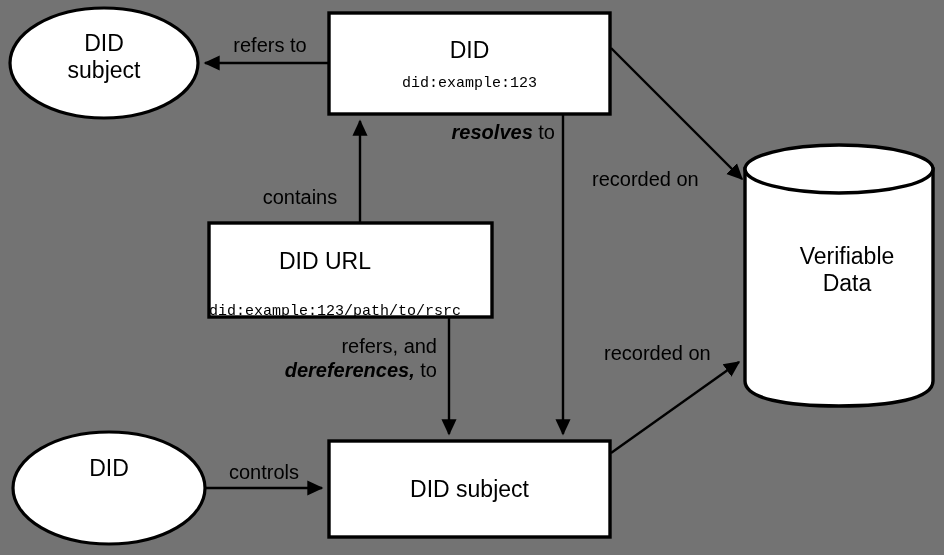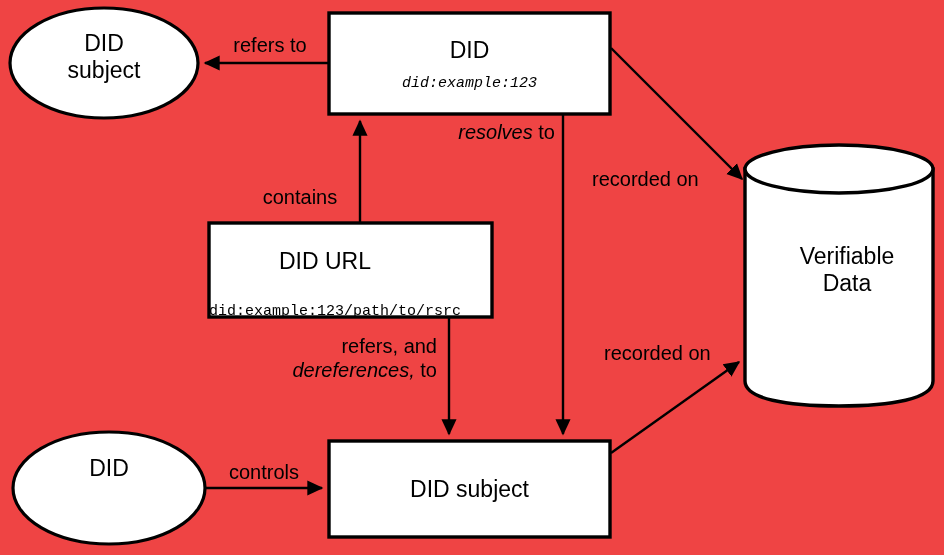--- a/index.html
+++ b/index.html
@@ -5,21 +5,21 @@
 <style>
   html, body {
     margin: 0;
     padding: 0;
     background: #ffffff;
   }
   #canvas {
     position: relative;
     width: 944px;
     height: 555px;
-    background: #ef4444;
+    background: #737373;
     overflow: hidden;
     font-family: "Liberation Sans", sans-serif;
   }
   #diagram-svg {
     position: absolute;
     left: 0;
     top: 0;
     width: 944px;
     height: 555px;
   }
@@ -50,21 +50,21 @@
     color: #000000;
     font-family: "Liberation Sans", sans-serif;
     font-size: 20px;
     line-height: 1.22;
     white-space: nowrap;
     pointer-events: none;
   }
   .edge-label.center { text-align: center; }
   .edge-label.right  { text-align: right; }
   .em {
-    font-weight: normal;
+    font-weight: bold;
     font-style: italic;
   }
 </style>
 </head>
 <body>
 
 <div id="canvas">
 
   <svg id="diagram-svg" viewBox="0 0 944 555">
     <defs>
@@ -106,21 +106,21 @@
     <line x1="206" y1="488" x2="322" y2="488" stroke="#000000" stroke-width="2.4" marker-end="url(#arrow-solid)"></line>
   </svg>
 
   <div class="node-label" style="left:10px; top:30px; width:188px;">
     <div class="node-title">DID</div>
     <div class="node-title">subject</div>
   </div>
 
   <div class="node-label" style="left:329px; top:37px; width:281px;">
     <div class="node-title">DID</div>
-    <div class="node-sub" style="margin-top:11px;font-style:italic;">did:example:123</div>
+    <div class="node-sub" style="margin-top:11px;">did:example:123</div>
   </div>
 
   <div class="node-label" style="left:209px; top:248px; width:232px;">
     <div class="node-title">DID URL</div>
     <div class="node-sub" style="margin-top:28px;">did:example:123/path/to/rsrc</div>
   </div>
 
   <div class="node-label" style="left:13px; top:455px; width:192px;">
     <div class="node-title">DID</div>
   </div>

